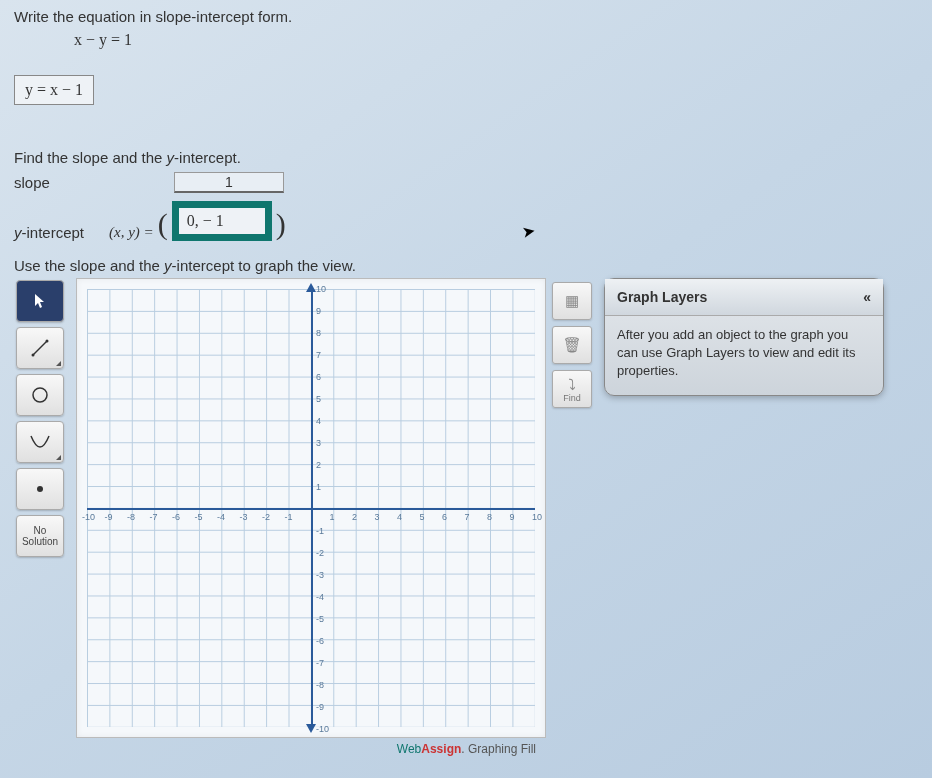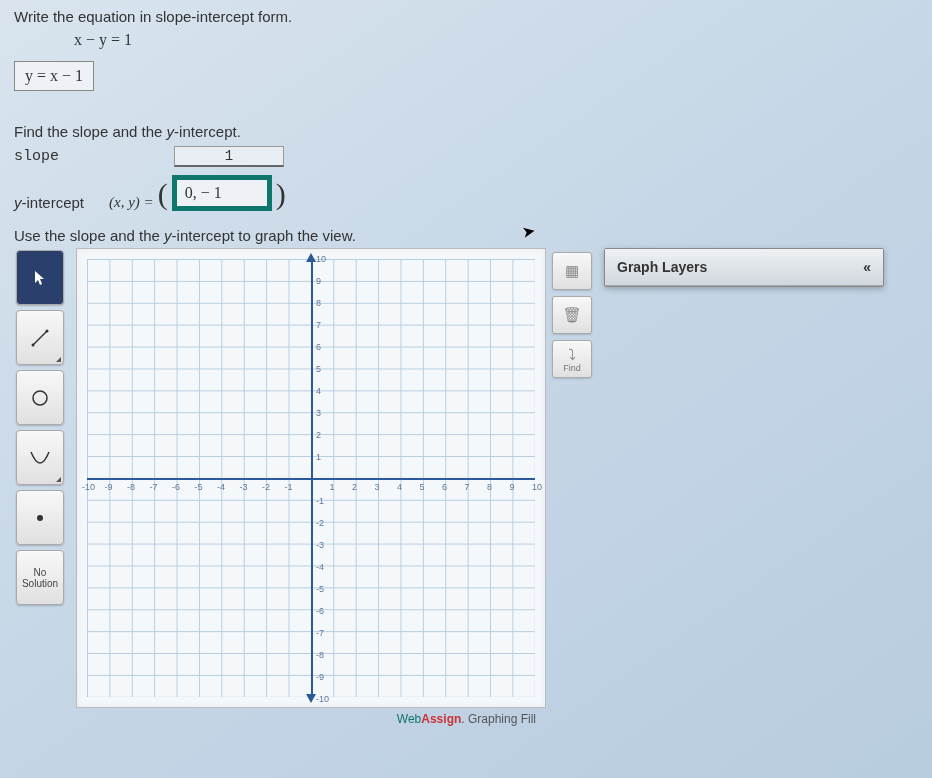--- a/index.html
+++ b/index.html
@@ -8,48 +8,48 @@
     background: linear-gradient(145deg, #d9e4ee 0%, #c5d6e6 50%, #b8cce0 100%);
     color: #333;
     font-size: 15px;
     width: 932px;
     height: 778px;
     padding: 8px 14px;
     position: relative;
   }
   .italic { font-style: italic; }
   .question-text { margin-bottom: 6px; }
-  .equation-given { margin: 4px 0 12px 60px; font-family: 'Times New Roman', serif; font-size: 16px; }
+  .equation-given { margin: 4px 0 26px 60px; font-family: 'Times New Roman', serif; font-size: 16px; }
   .answer-box {
     border: 1px solid #888;
     background: #eef2f6;
     padding: 5px 10px;
     display: inline-block;
     font-family: 'Times New Roman', serif;
     font-size: 16px;
     margin-bottom: 18px;
   }
-  .section2 { margin-top: 14px; }
-  .slope-row { display: flex; align-items: center; margin: 4px 0; font-family: Liberation Mono, monospace; }
+  .section2 { margin-top: 26px; }
+  .slope-row { display: flex; align-items: center; margin: 4px 0; }
   .slope-row .label { width: 160px; }
   .slope-input {
     border: 1px solid #999;
     border-bottom: 2px solid #666;
     background: #e8eef4;
     padding: 1px 8px;
     min-width: 110px;
     text-align: center;
     font-size: 14px;
   }
   .yint-row { display: flex; align-items: flex-end; margin: 8px 0 16px 0; }
   .yint-row .label { width: 95px; }
   .xy-eq { font-family: 'Times New Roman', serif; font-style: italic; margin-right: 4px; }
   .paren { font-family: 'Times New Roman', serif; font-size: 30px; font-weight: 300; }
   .yint-input {
-    border: 5px solid #0f766e;
+    border: 7px solid #0f766e;
     background: #eef2f6;
     padding: 4px 8px;
     font-family: 'Times New Roman', serif;
     font-size: 16px;
     min-width: 100px;
     margin: 0 4px;
   }
   .section3-text { margin: 14px 0 4px 0; }
   .graph-area {
     display: flex;
@@ -59,21 +59,21 @@
   }
   .toolbar {
     width: 56px;
     display: flex;
     flex-direction: column;
     gap: 5px;
     padding: 2px;
   }
   .tool-btn {
     width: 48px;
-    height: 55px;
+    height: 42px;
     border: 1px solid #aaa;
     border-radius: 4px;
     background: linear-gradient(#f8f8f8, #e0e0e0);
     display: flex;
     align-items: center;
     justify-content: center;
     cursor: pointer;
     font-size: 11px;
     text-align: center;
     position: relative;
@@ -162,21 +162,21 @@
     font-size: 9px;
     color: #777;
     box-shadow: 0 1px 2px rgba(0,0,0,0.15);
   }
   .rt-btn .ic { font-size: 15px; color: #888; }
   .layers-panel {
     border: 1px solid #888;
     background: linear-gradient(#e4e8ec, #cdd4db);
     width: 280px;
     box-shadow: 0 2px 6px rgba(0,0,0,0.25);
-    border-radius: 2px;
+    border-radius: 10px;
   }
   .layers-header {
     padding: 10px 12px;
     font-weight: bold;
     font-size: 14px;
     border-bottom: 1px solid #aaa;
     display: flex;
     justify-content: space-between;
     align-items: center;
     background: linear-gradient(#eef1f4, #d0d7de);
@@ -341,19 +341,20 @@
       <span class="ic">⤵</span>
       <span>Find</span>
     </div>
   </div>
 
   <div class="layers-panel">
     <div class="layers-header">
       <span>Graph Layers</span>
       <span class="collapse-icon">«</span>
     </div>
+    <div class="layers-body">After you add an object to the graph you can use Graph Layers to view and edit its properties.</div>
   </div>
 </div>
 
 <div class="cursor-arrow">➤</div>
 
 
 
 
 </body></html>

